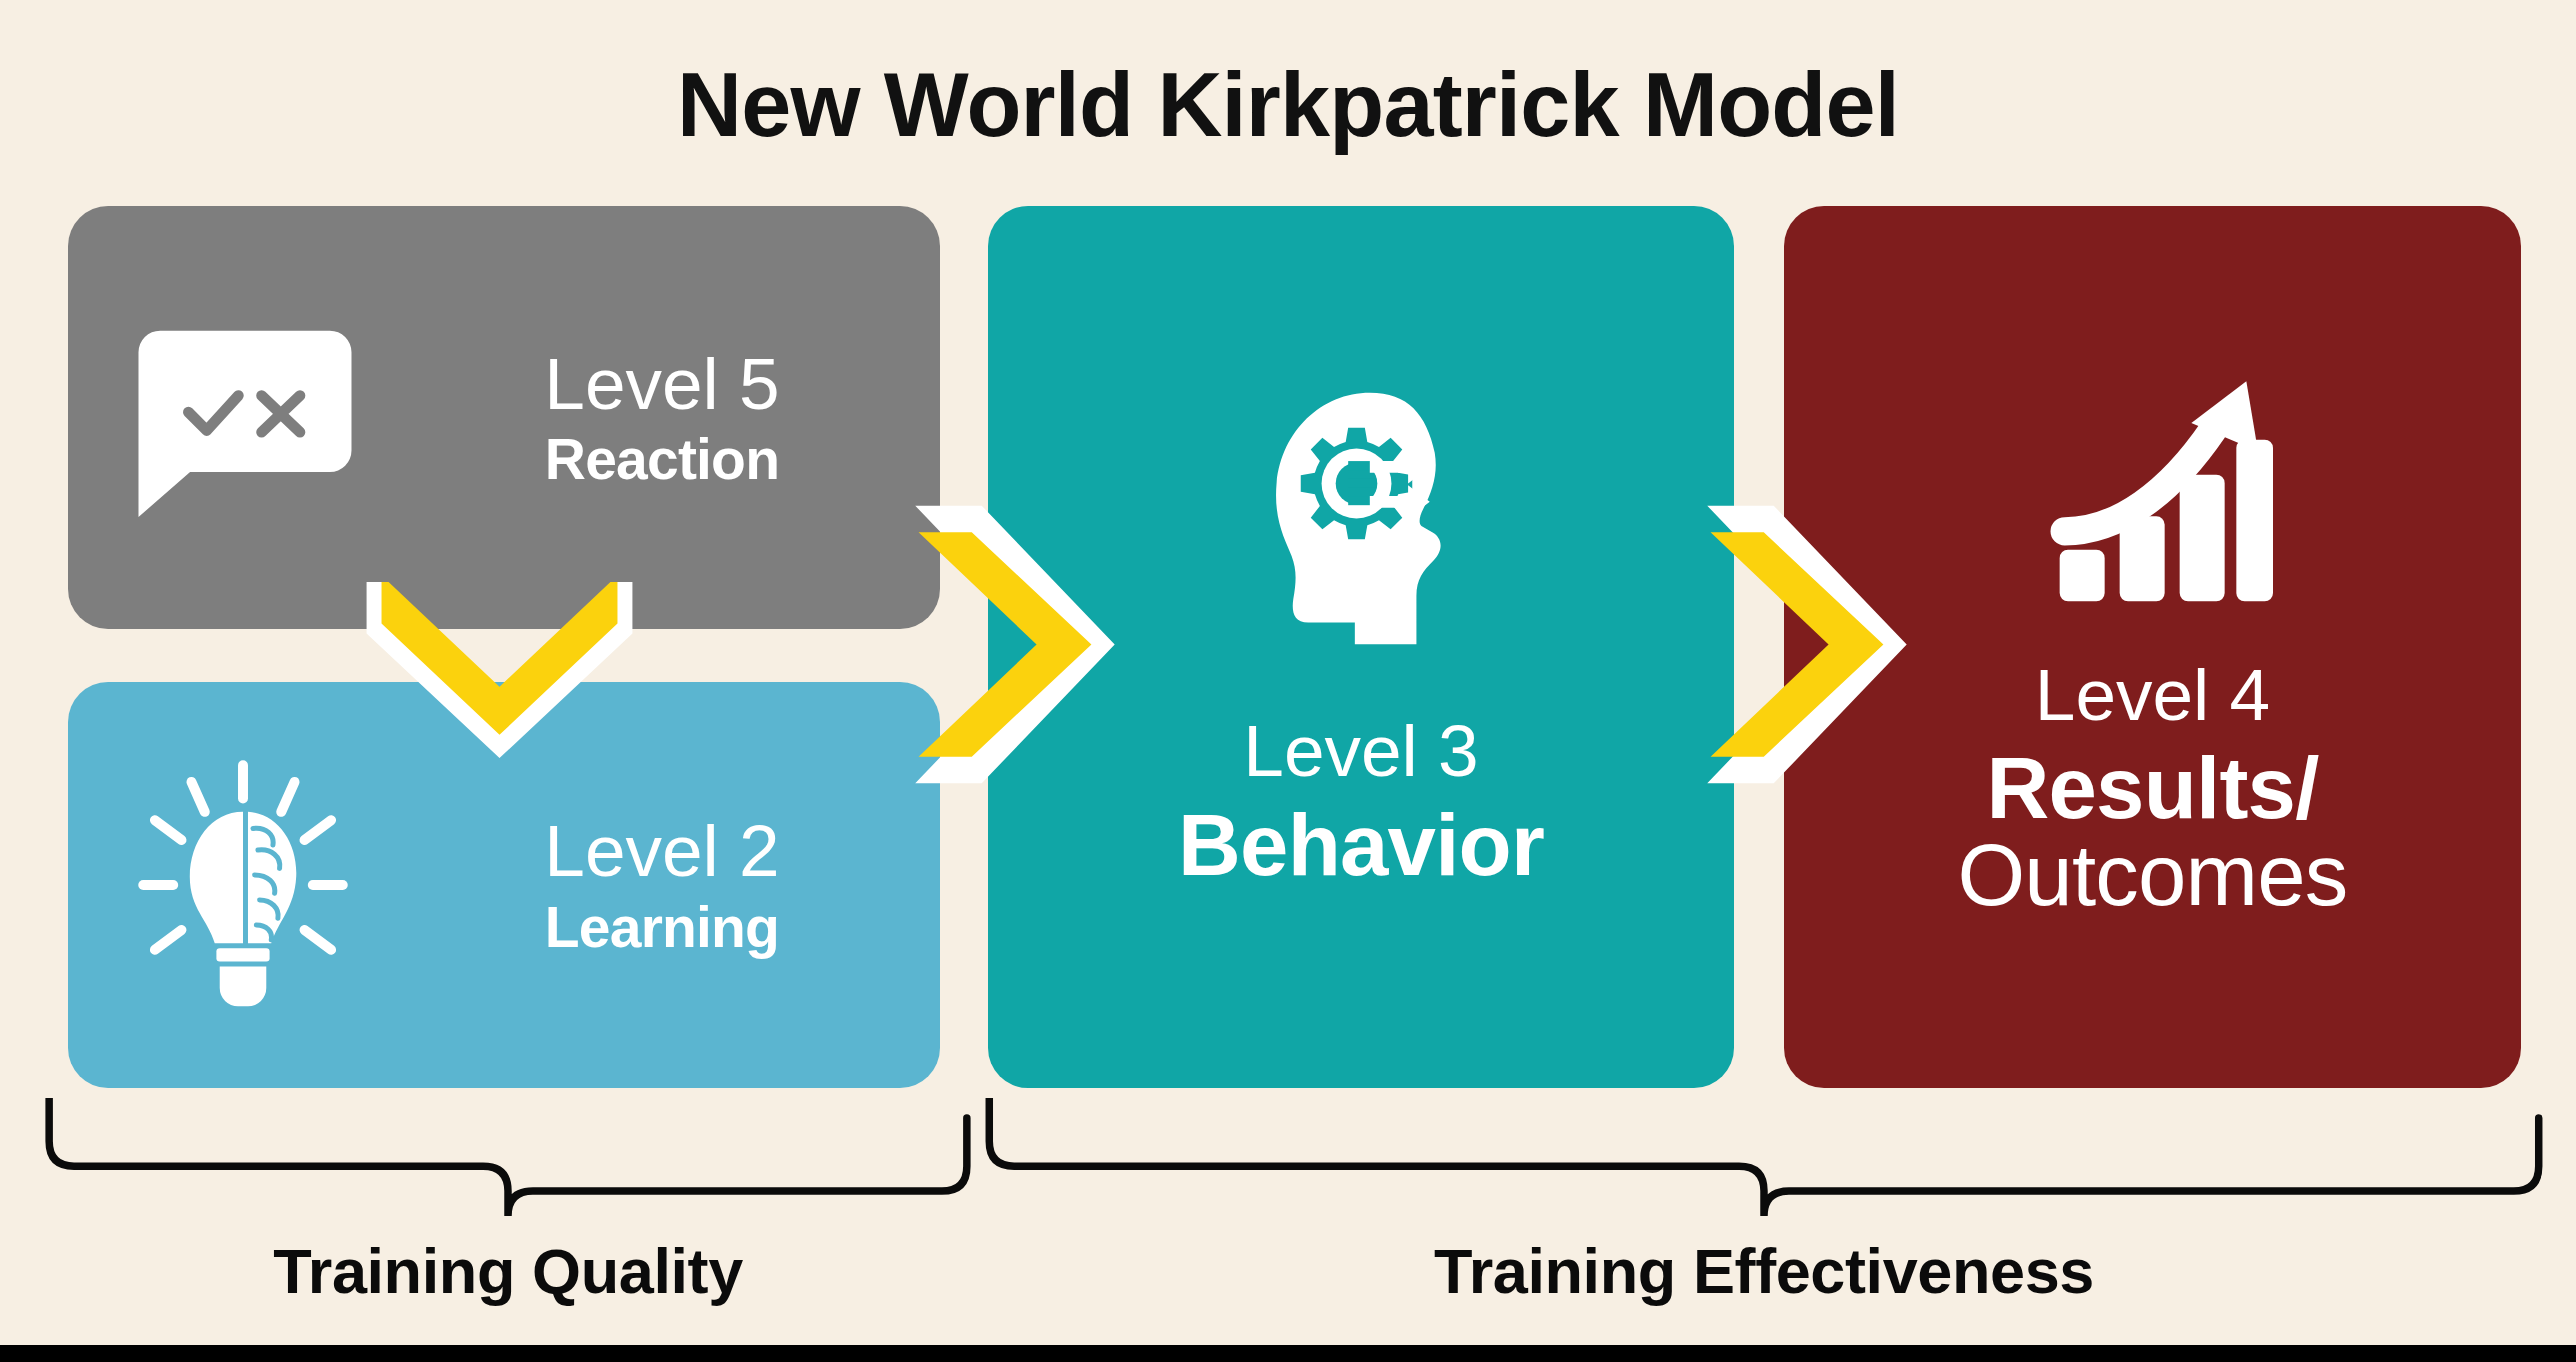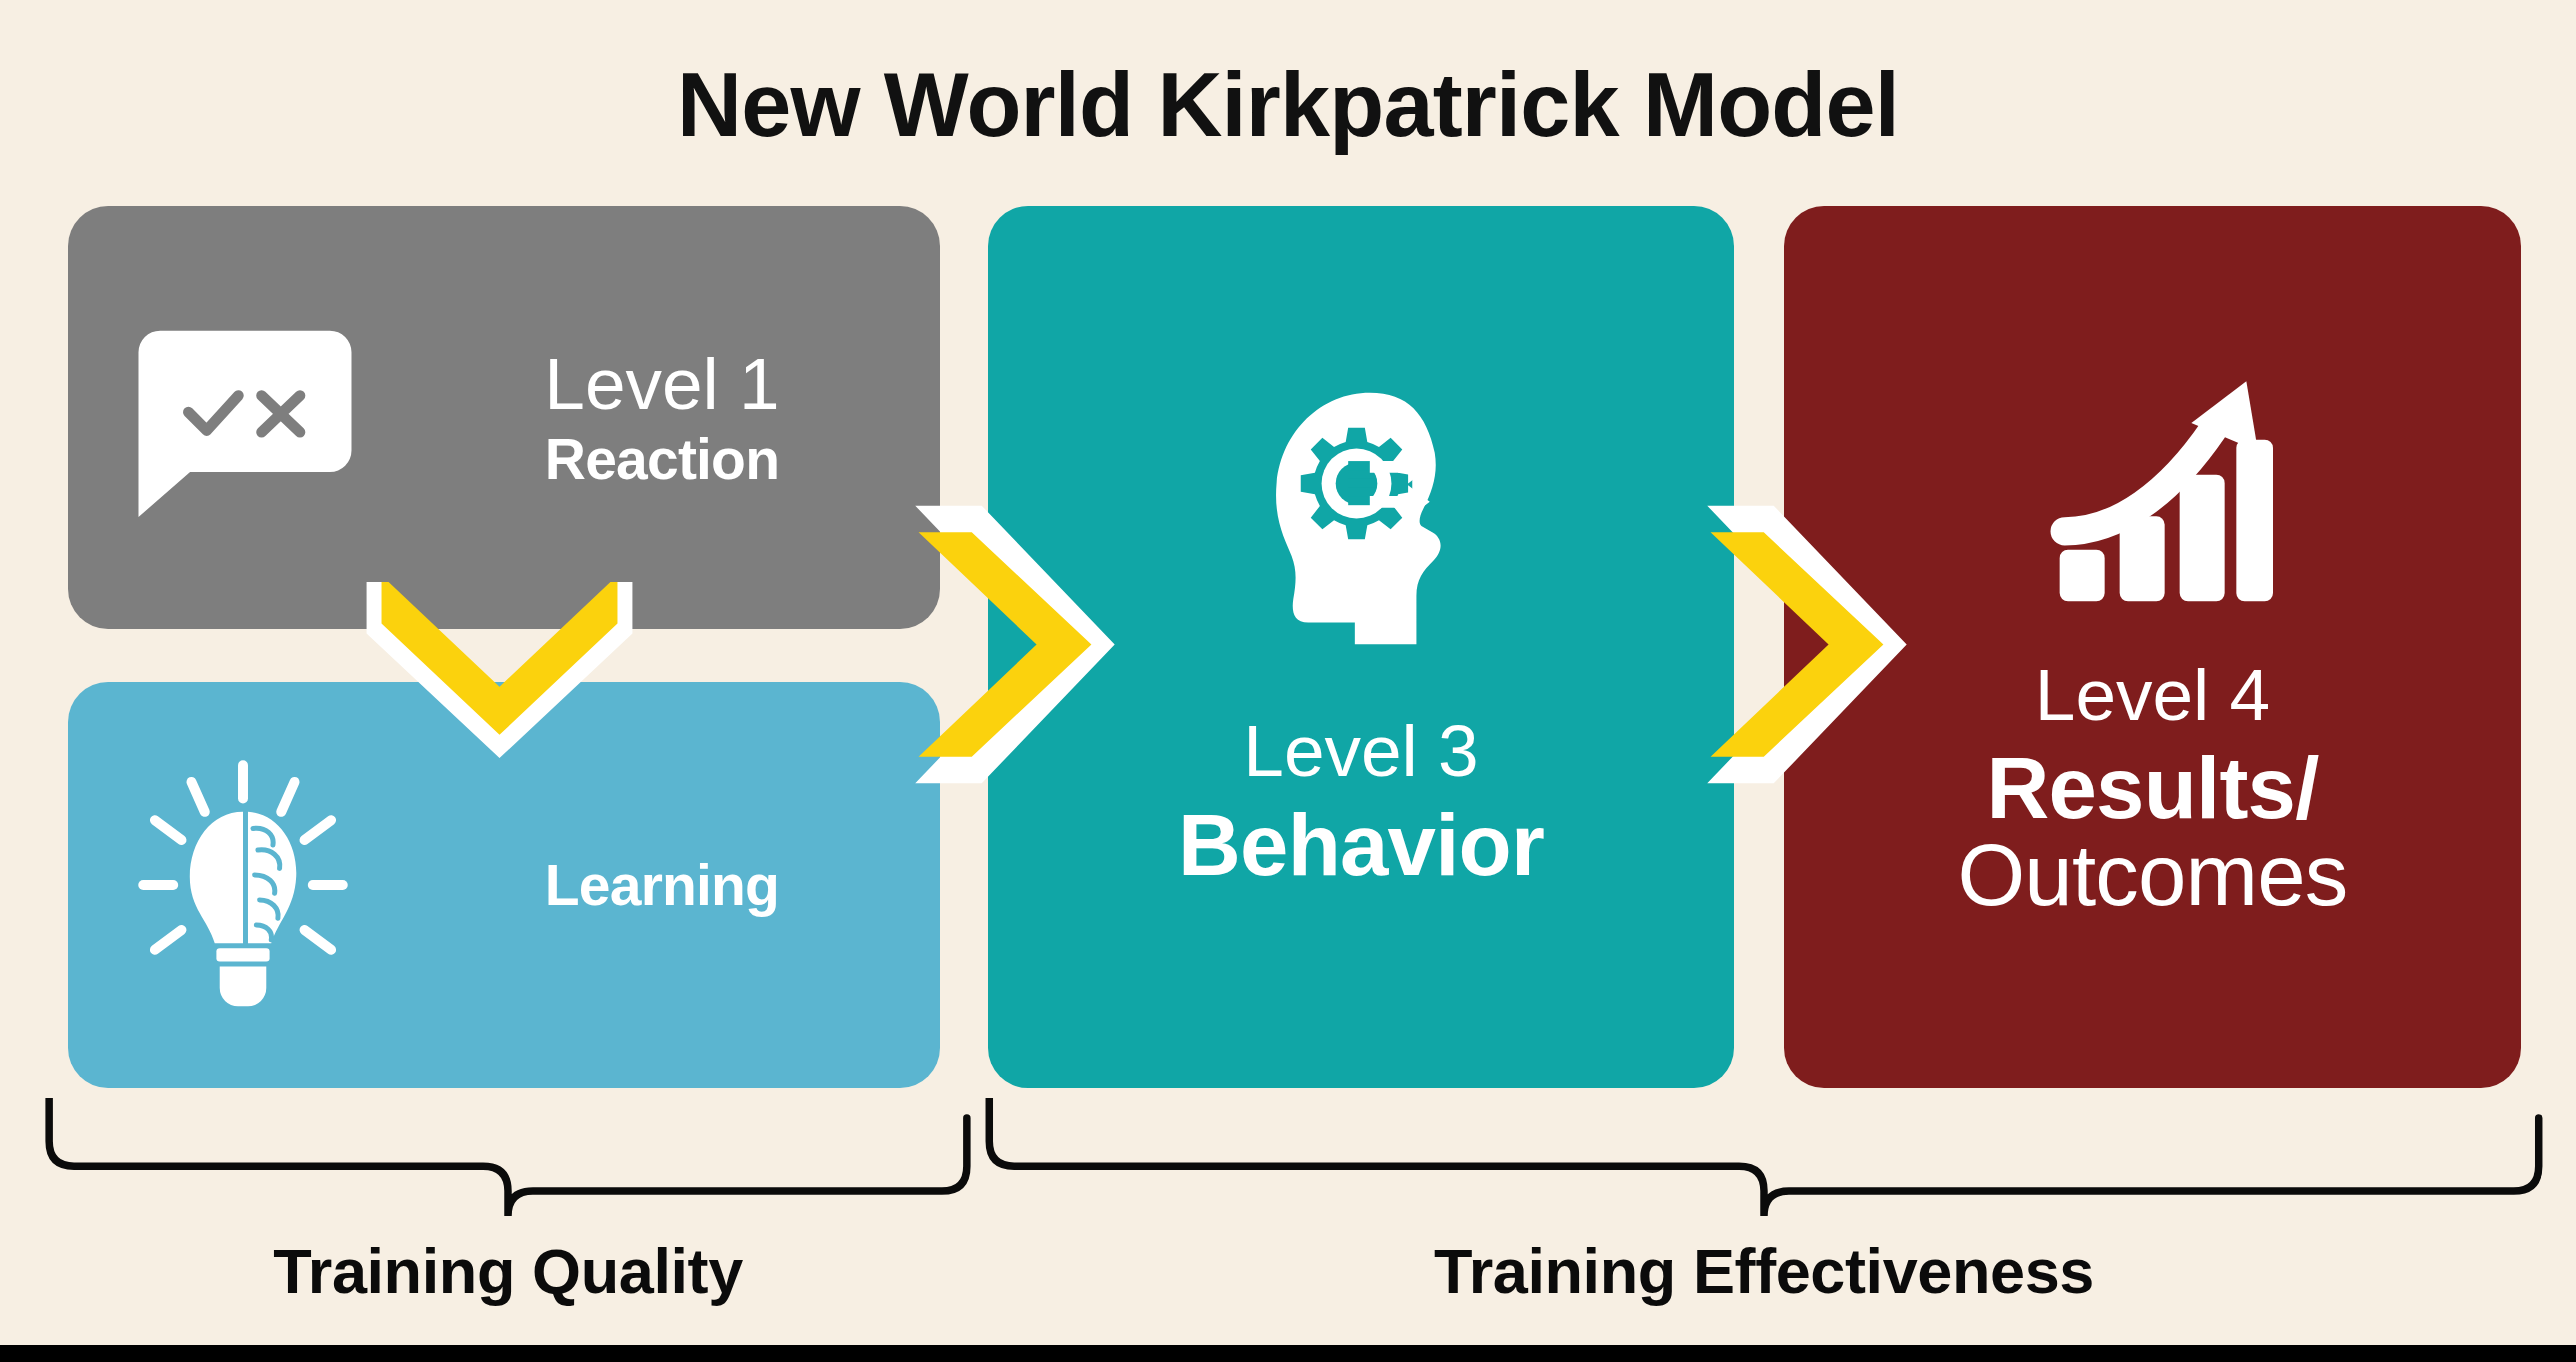--- a/index.html
+++ b/index.html
@@ -192,21 +192,21 @@
     <div class="card-inner">
       <div class="row-layout">
         <div class="icon-slot">
           <svg width="225" height="208" viewBox="0 0 270 250">
             <path d="M22,20 h226 a26,26 0 0 1 26,26 v118 a26,26 0 0 1 -26,26 h-168 l-62,54 v-54 h-0 a0,0 0 0 1 0,0 v-144 a26,26 0 0 1 26,-26 z" transform="translate(-8,0)" fill="#FFFFFF"></path>
             <path d="M70,118 L92,140 L130,98" fill="none" stroke="#7E7E7E" stroke-width="13" stroke-linecap="round" stroke-linejoin="round"></path>
             <path d="M158,98 L204,142 M204,98 L158,142" fill="none" stroke="#7E7E7E" stroke-width="13" stroke-linecap="round"></path>
           </svg>
         </div>
         <div class="text-slot lvl-text">
-          <div class="lvl-num">Level 1</div>
+          <div class="lvl-num">Level 5</div>
           <div class="lvl-name">Reaction</div>
         </div>
       </div>
     </div>
   </div>
 
   <div class="card" id="card-l2">
     <div class="card-inner">
       <div class="row-layout">
         <div class="icon-slot">
@@ -229,20 +229,21 @@
               <path d="M168,118 C184,116 196,126 194,140"></path>
               <path d="M164,148 C180,148 190,158 188,170"></path>
               <path d="M170,178 C184,178 194,188 192,200"></path>
               <path d="M166,208 C178,208 186,216 184,226"></path>
             </g>
             <rect x="118" y="236" width="64" height="16" rx="4" fill="#FFFFFF"></rect>
             <path d="M122,258 h56 v26 a22,22 0 0 1 -22,22 h-12 a22,22 0 0 1 -22,-22 z" fill="#FFFFFF"></path>
           </svg>
         </div>
         <div class="text-slot lvl-text">
+          <div class="lvl-num">Level 2</div>
           <div class="lvl-name">Learning</div>
         </div>
       </div>
     </div>
   </div>
 
   <div class="card" id="card-l3">
     <div class="card-inner">
       <div class="col-layout">
         <div class="icon-slot">

